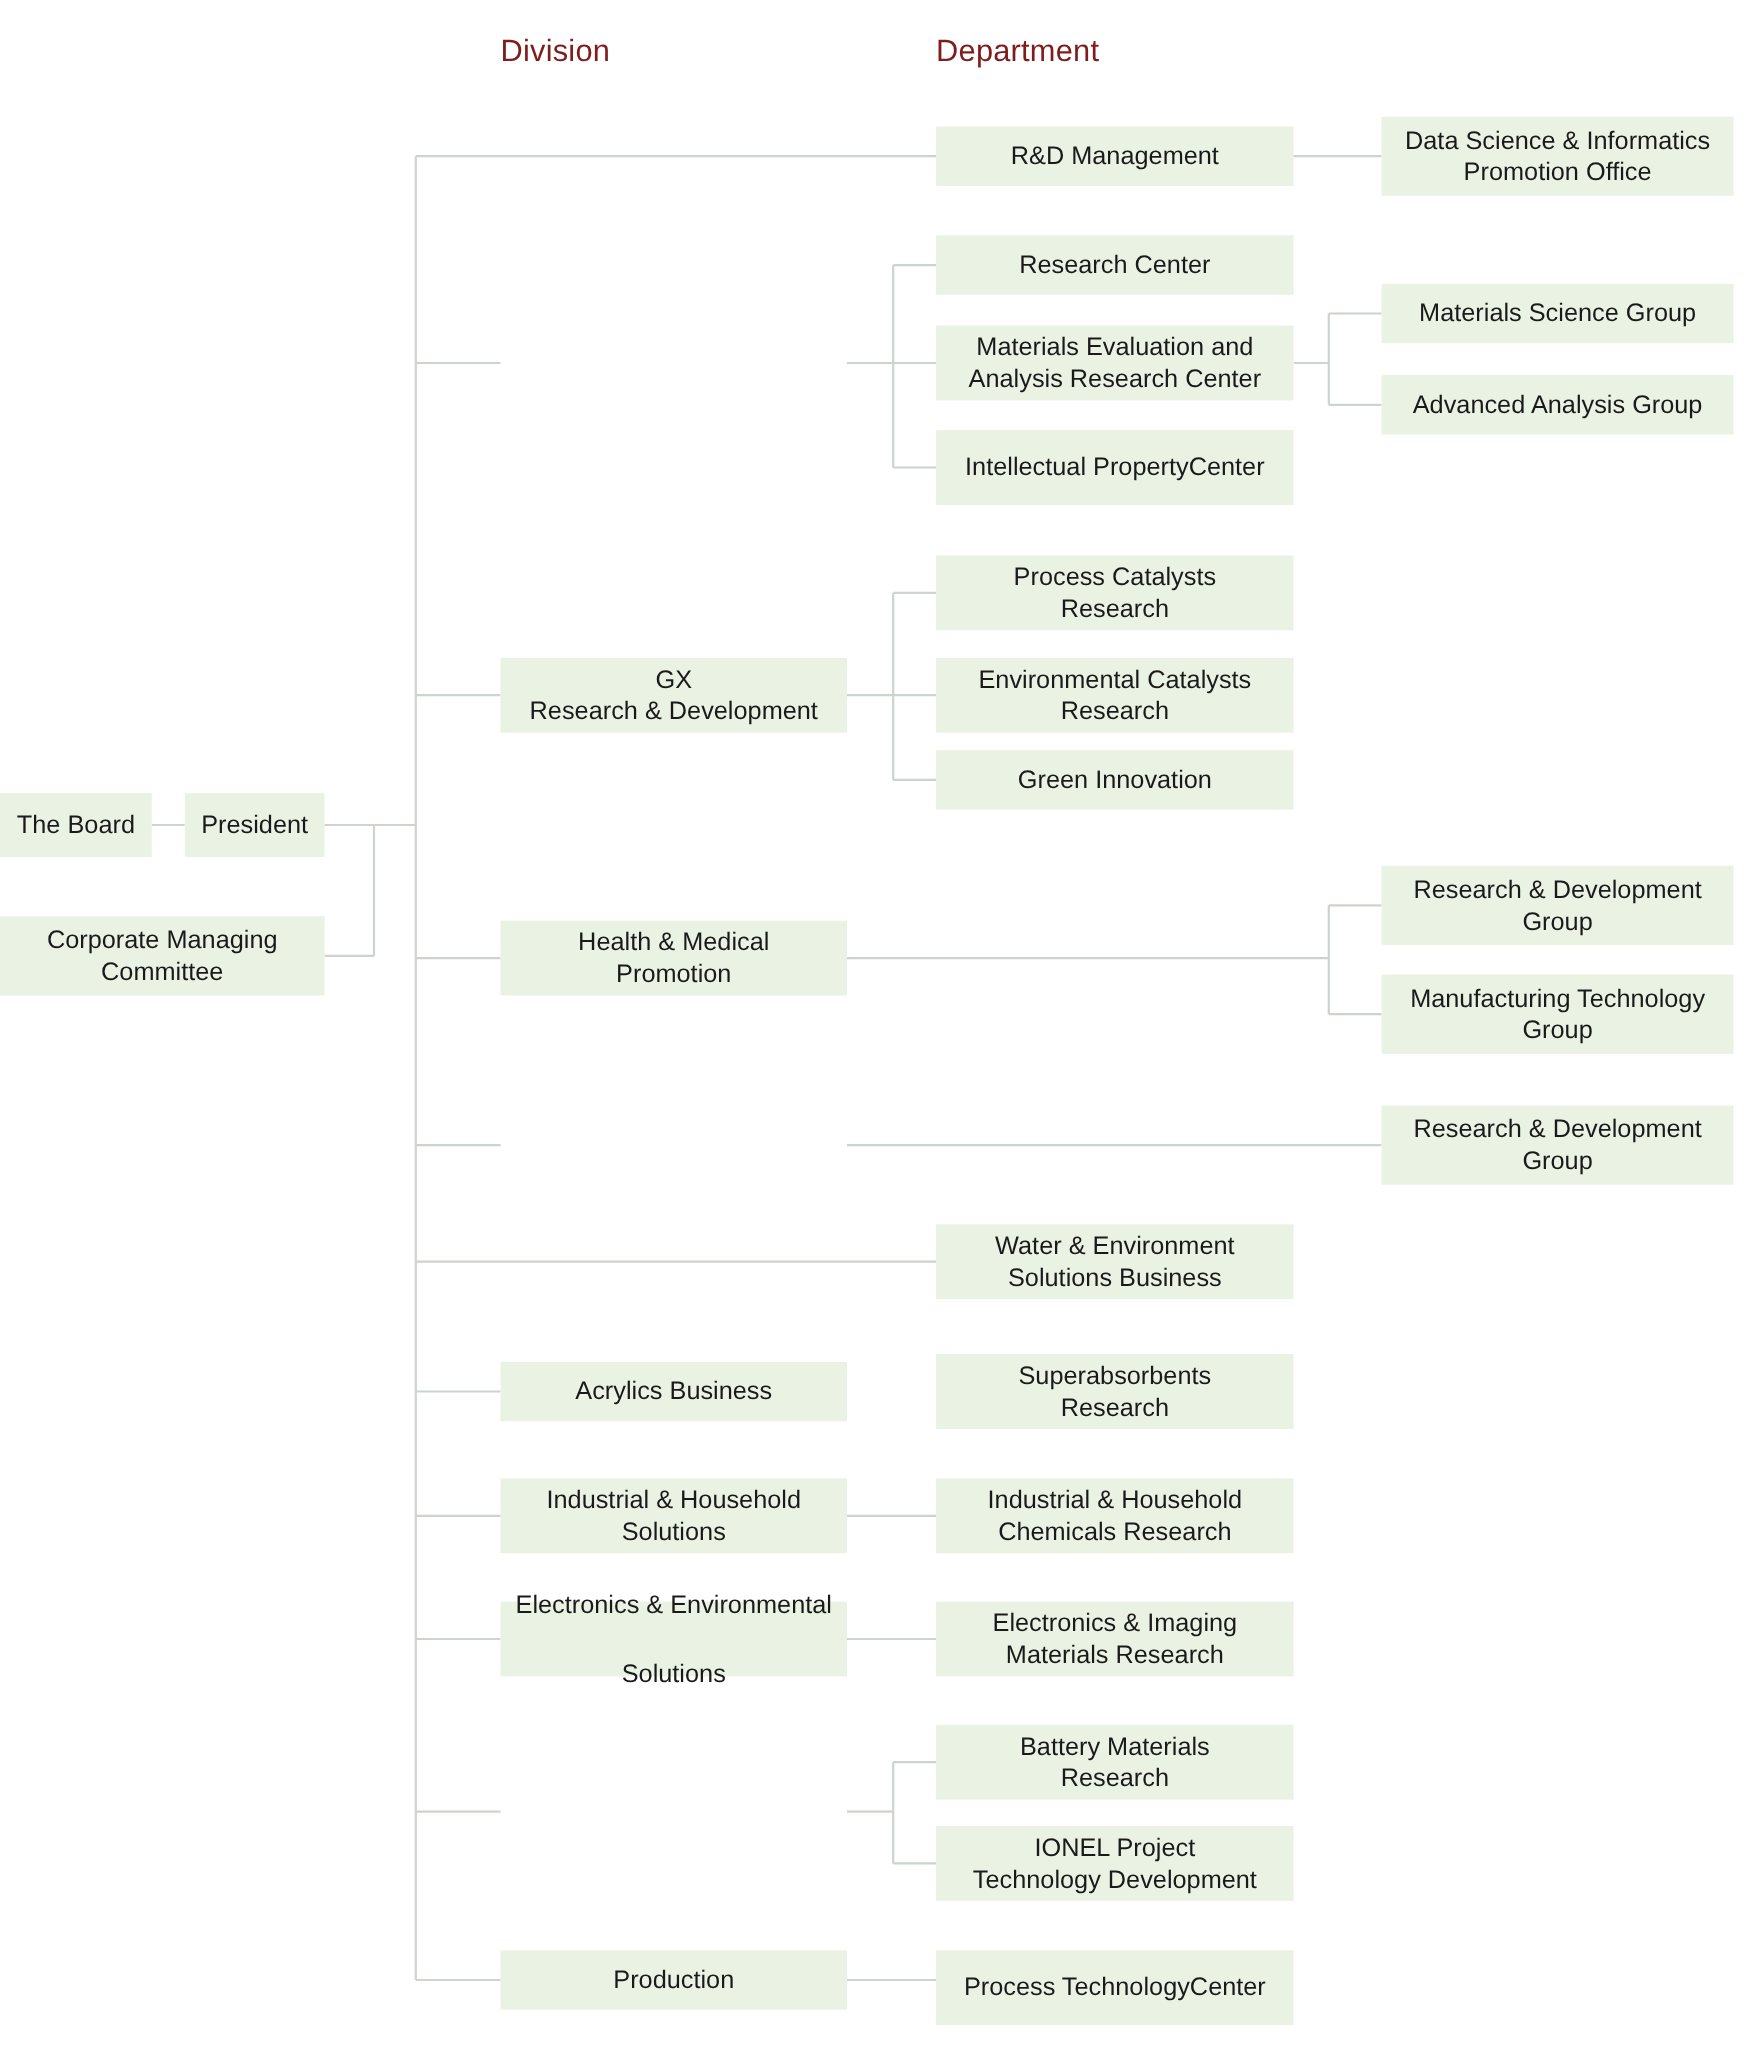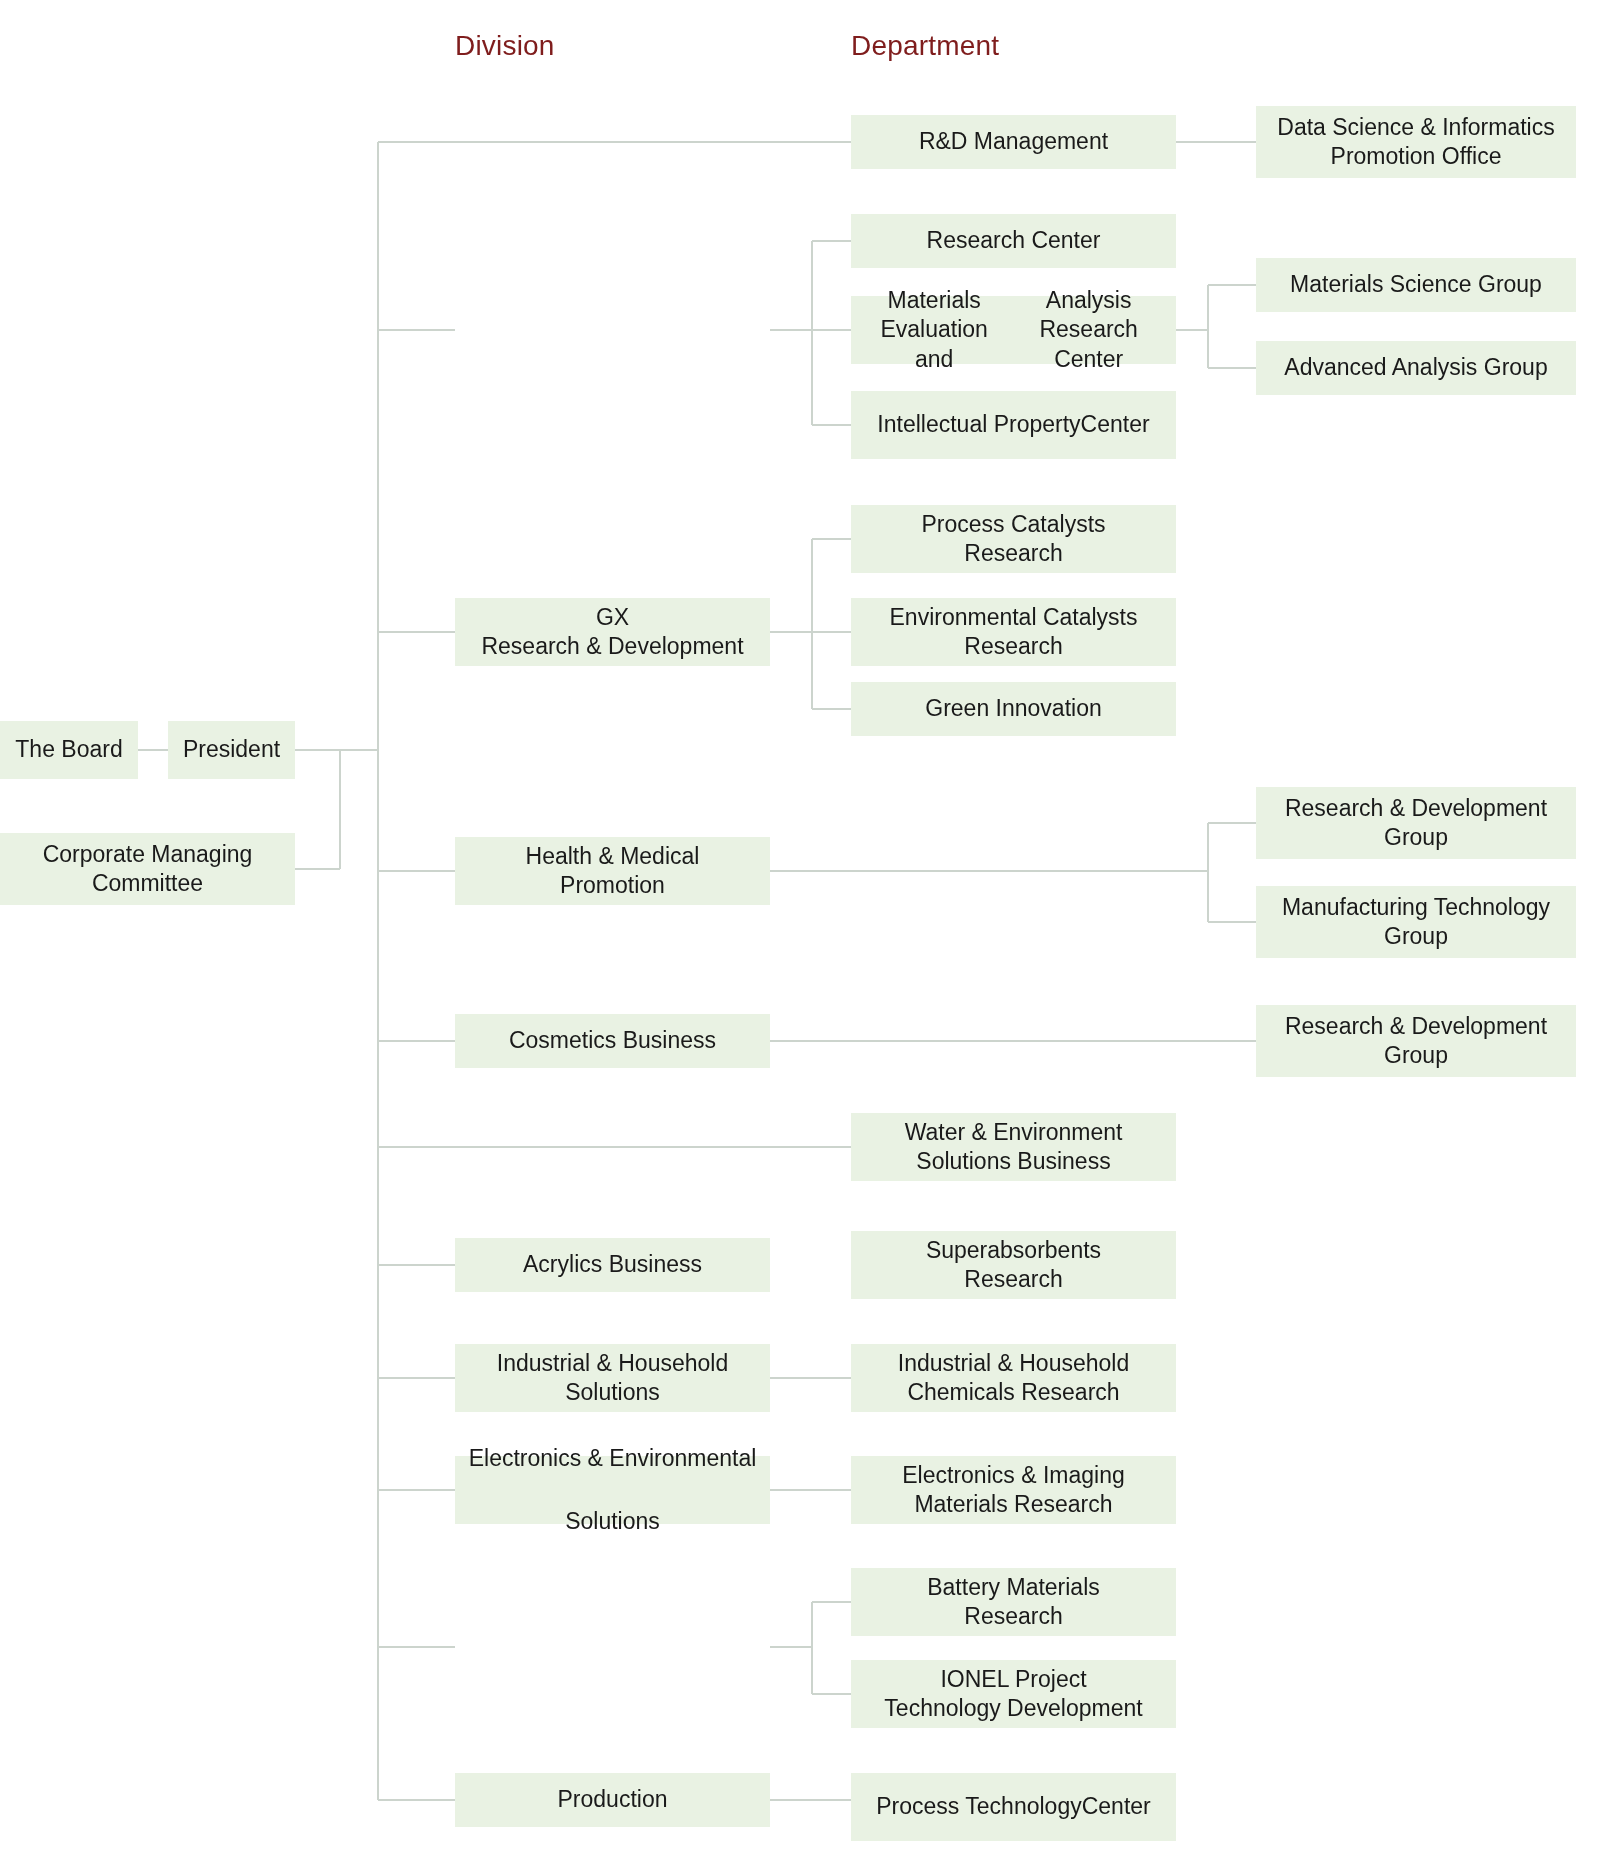--- a/index.html
+++ b/index.html
@@ -146,23 +146,20 @@
   <div class="node" style="left:455px; top:598px; width:315px; height:68px; flex-direction:column;">
     <span>GX</span>
     <span>Research &amp; Development</span>
   </div>
 
   <div class="node" style="left:455px; top:837px; width:315px; height:68px; flex-direction:column;">
     <span>Health &amp; Medical</span>
     <span>Promotion</span>
   </div>
 
-  <div class="node" style="left:455px; top:1014px; width:315px; height:54px;">
-    <span>Cosmetics Business</span>
-  </div>
 
   <div class="node" style="left:455px; top:1238px; width:315px; height:54px;">
     <span>Acrylics Business</span>
   </div>
 
   <div class="node" style="left:455px; top:1344px; width:315px; height:68px; flex-direction:column;">
     <span>Industrial &amp; Household</span>
     <span>Solutions</span>
   </div>
 
@@ -177,21 +174,21 @@
   </div>
 
   <div class="node" style="left:851px; top:115px; width:325px; height:54px;">
     <span>R&amp;D Management</span>
   </div>
 
   <div class="node" style="left:851px; top:214px; width:325px; height:54px;">
     <span>Research Center</span>
   </div>
 
-  <div class="node" style="left:851px; top:296px; width:325px; height:68px; flex-direction:row;">
+  <div class="node" style="left:851px; top:296px; width:325px; height:68px; flex-direction:column;">
     <span>Materials Evaluation and</span>
     <span>Analysis Research Center</span>
   </div>
 
   <div class="node" style="left:851px; top:391px; width:325px; height:68px; ">
     <span>Intellectual Property</span>
     <span>Center</span>
   </div>
 
   <div class="node" style="left:851px; top:505px; width:325px; height:68px; flex-direction:column;">

